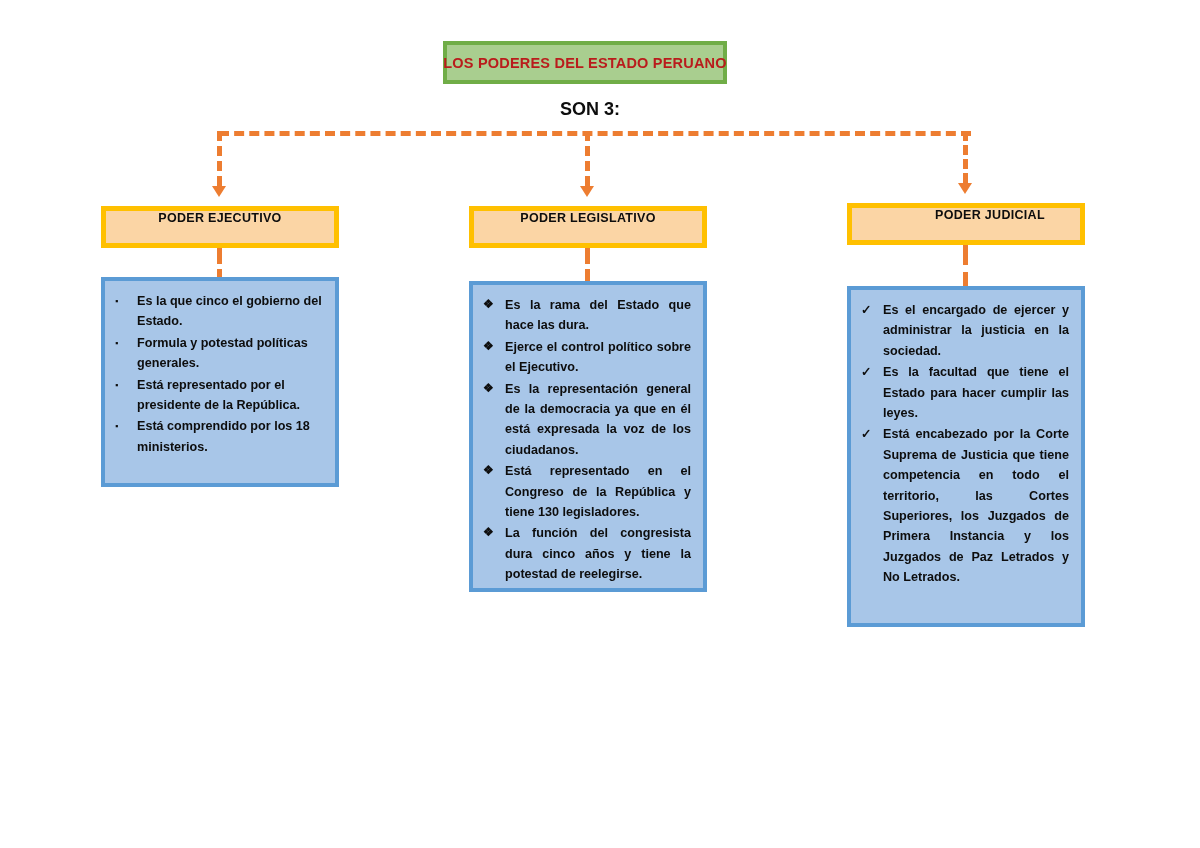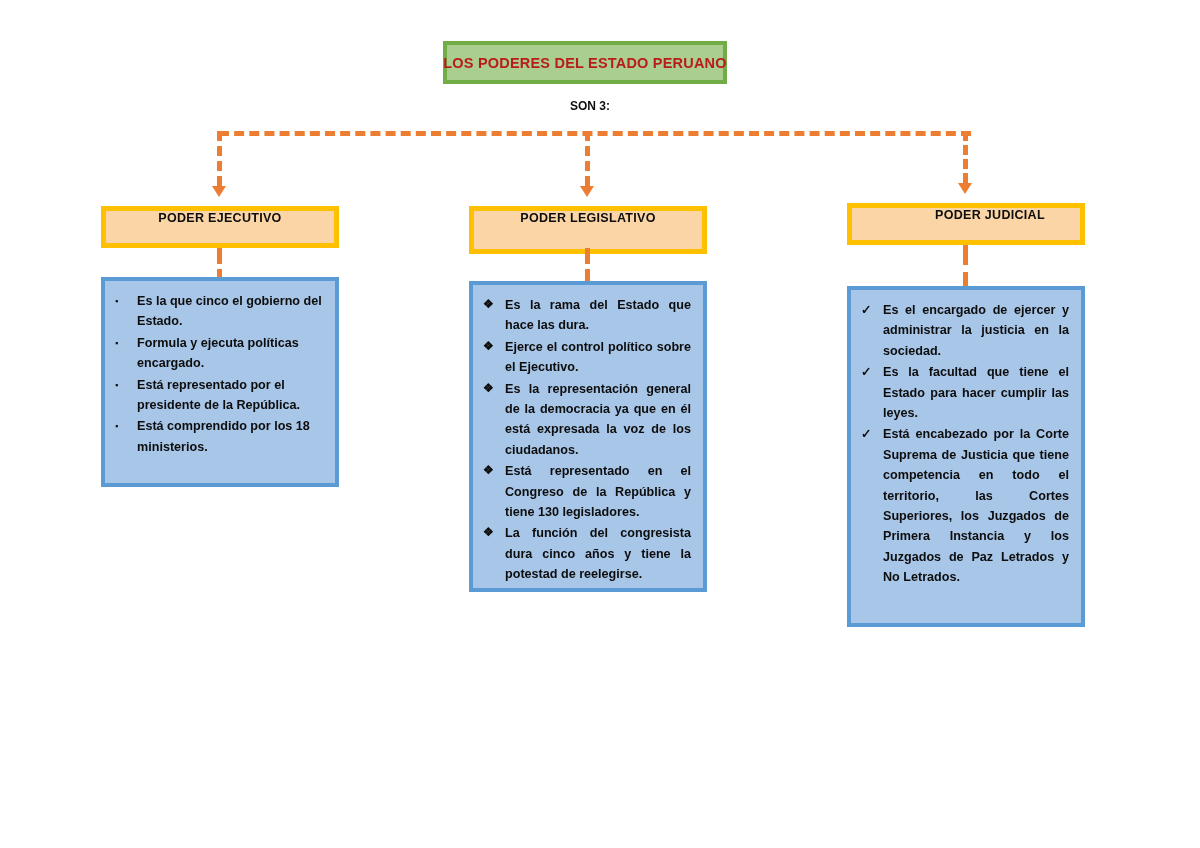--- a/index.html
+++ b/index.html
@@ -40,21 +40,21 @@
     white-space: nowrap;
   }
 
   
   .son-caption {
     position: absolute;
     left: 520px;
     top: 99px;
     width: 140px;
     text-align: center;
-    font-size: 12px;
+    font-size: 18px;
     font-weight: bold;
     color: #0d0d0d;
   }
 
   
   .conn-h {
     position: absolute;
     height: 0;
     border-top: 5px dashed #ED7D31;
   }
@@ -149,21 +149,21 @@
   <div class="conn-v" style="left:585px; top:131px; height:55px;"></div>
   <div class="arrow-down" style="left:580px; top:186px;"></div>
 
   <div class="conn-v" style="left:963px; top:131px; height:52px;"></div>
   <div class="arrow-down" style="left:958px; top:183px;"></div>
 
   <div class="head-box" style="left:101px; top:206px; width:238px; height:42px;">
     <span class="label">PODER EJECUTIVO</span>
   </div>
 
-  <div class="head-box" style="left:469px; top:206px; width:238px; height:48px;">
+  <div class="head-box" style="left:469px; top:206px; width:238px; height:42px;">
     <span class="label">PODER LEGISLATIVO</span>
   </div>
 
   <div class="head-box" style="left:847px; top:203px; width:238px; height:42px;padding-left:48px;">
     <span class="label">PODER JUDICIAL</span>
   </div>
 
   <div class="conn-v-solid" style="left:217px; top:248px; height:16px;"></div>
   <div class="conn-v-solid" style="left:217px; top:269px; height:8px;"></div>
 
@@ -174,21 +174,21 @@
   <div class="conn-v-solid" style="left:963px; top:272px; height:14px;"></div>
 
   <div class="content-box" style="left:101px; top:277px; width:238px; height:210px;">
     <ul>
       <li>
         <span class="bullet sq">▪</span>
         <span>Es la que cinco el gobierno del Estado.</span>
       </li>
       <li>
         <span class="bullet sq">▪</span>
-        <span>Formula y ejecuta políticas encargado.</span>
+        <span>Formula y potestad políticas generales.</span>
       </li>
       <li>
         <span class="bullet sq">▪</span>
         <span>Está representado por el presidente de la República.</span>
       </li>
       <li>
         <span class="bullet sq">▪</span>
         <span>Está comprendido por los 18 ministerios.</span>
       </li>
     </ul>

